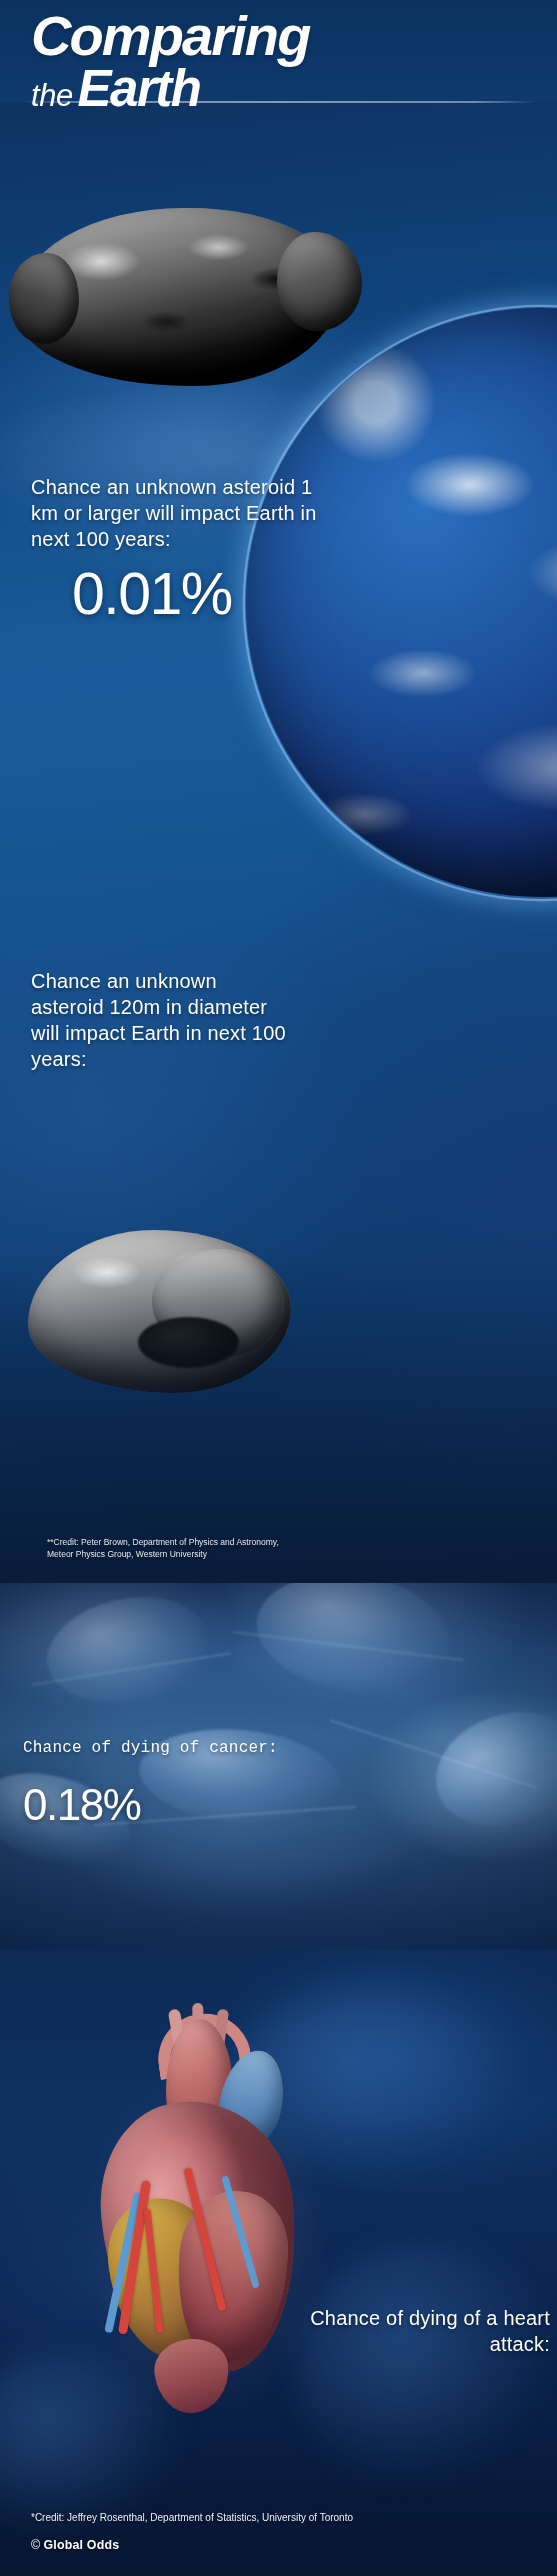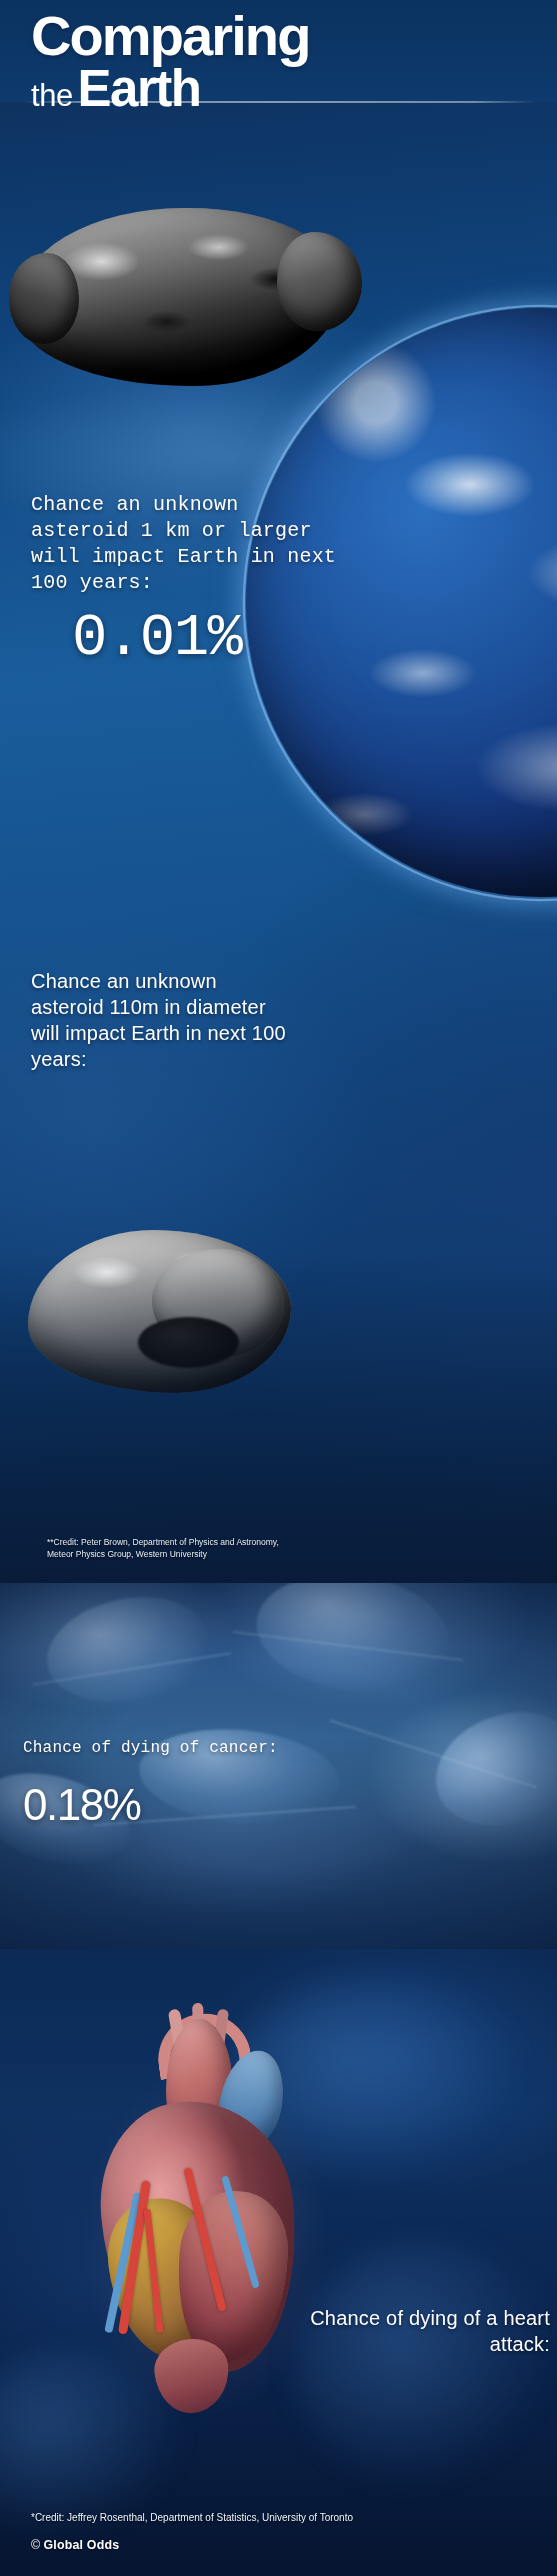--- a/index.html
+++ b/index.html
@@ -23,21 +23,21 @@
   }
   
   #haze-a{position:absolute;left:0;top:356px;width:558px;height:201px;
     background:radial-gradient(ellipse 403px 108px at 232px 101px, rgba(140,190,235,.18), rgba(140,190,235,0) 70%);}
   #haze-b{position:absolute;left:0;top:1255px;width:558px;height:333px;
     background:linear-gradient(180deg, rgba(8,28,58,0) 0%, rgba(8,27,56,.55) 60%, rgba(8,26,54,.9) 100%);}
 
   
   #header{position:absolute;left:0;top:0;width:558px;height:102px;
     background:linear-gradient(180deg,#0b3260 0%,#0e3a6d 100%);}
-  #title-wrap{position:absolute;left:31px;top:6.2px;width:496px;}
+  #title-wrap{position:absolute;left:31px;top:6.2px;width:496px;font-style:italic;}
   #title-line1{
     font-size:56px; font-weight:bold; letter-spacing:-1.9px; line-height:59px;
     color:#fff; text-shadow:0 1.5px 4.6px rgba(0,0,0,.25);
   }
   #title-line2{ line-height:56px; margin-top:-4.6px; }
   #title-the{ font-size:31px; font-weight:300; letter-spacing:-0.4px; vertical-align:baseline; }
   #title-odds{ font-size:51px; font-weight:bold; letter-spacing:-1.5px; margin-left:4.6px; }
   #title-rule{position:absolute;left:22px;top:101px;width:514px;height:1.5px;
     background:linear-gradient(90deg, rgba(255,255,255,0) 0%, rgba(255,255,255,.42) 12%, rgba(255,255,255,.5) 50%, rgba(255,255,255,.42) 88%, rgba(255,255,255,0) 100%);}
 
@@ -112,21 +112,21 @@
 
   
   .caption{
     font-size:20px; font-weight:300; line-height:26px; letter-spacing:0.2px;
     color:#fff; text-shadow:0 1.5px 3.9px rgba(0,0,0,.42);
   }
   .bignum{
     font-size:59px; font-weight:300; letter-spacing:-1.5px; line-height:67px;
     color:#fff; text-shadow:0 2.3px 6.2px rgba(0,0,0,.45);
   }
-  #block-1{ position:absolute; left:31px; top:492px; width:310px;font-family:Liberation Mono, monospace; }
+  #block-1{ position:absolute; left:31px; top:474px; width:310px; }
   #block-1 .bignum{ margin-top:9.3px;margin-left:41px; }
   #block-2{ position:absolute; left:31px; top:968px; width:256px; }
   #block-2 .bignum{ margin-top:7.7px; }
 
   #credit-2{
     position:absolute; left:23px; top:1537px; width:372px;
     font-size:8.5px; font-weight:400; line-height:11.6px; color:#e9eef6;
     text-shadow:0 0.8px 2.3px rgba(0,0,0,.6);
     margin-left:24px;
   }
@@ -281,21 +281,21 @@
     </div>
   </div>
   <div id="title-rule"></div>
 
   <div id="block-1">
     <div class="caption">Chance an unknown asteroid 1 km or larger will impact Earth in next 100 years:</div>
     <div class="bignum">0.01%</div>
   </div>
 
   <div id="block-2">
-    <div class="caption">Chance an unknown asteroid 110m in diameter will impact Earth in next 100 years:</div>
+    <div class="caption">Chance an unknown asteroid 120m in diameter will impact Earth in next 100 years:</div>
   </div>
 
   <div id="credit-2">
     <div>**Credit: Peter Brown, Department of Physics and Astronomy,</div>
     <div>Meteor Physics Group, Western University</div>
   </div>
 </div>
 
 <div id="cancer-section">
   <div class="cell" id="cell-a"></div>

